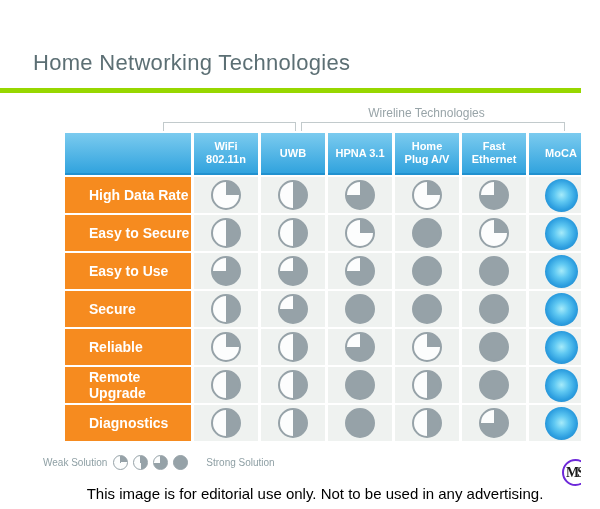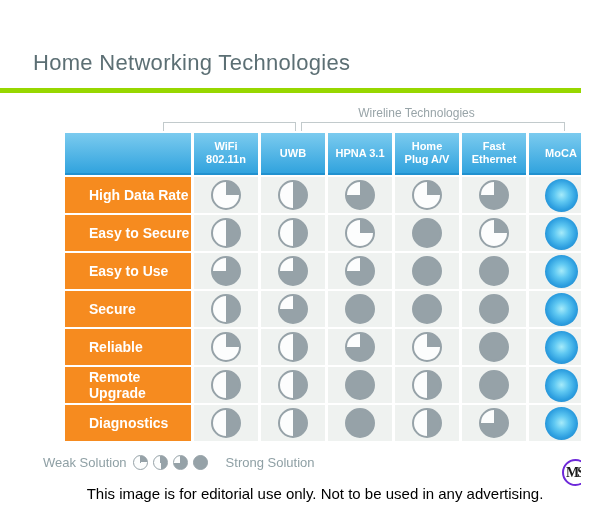--- a/index.html
+++ b/index.html
@@ -5,21 +5,21 @@
   html,body{margin:0;padding:0;background:#fff;}
   .canvas{position:relative;width:581px;height:509px;background:#ffffff;overflow:hidden;
           font-family:"Liberation Sans",sans-serif;}
   .title{position:absolute;left:33px;top:50px;font-size:22px;font-weight:400;
          color:#5C6F74;letter-spacing:0.3px;margin:0;}
   .green-rule{position:absolute;left:0;top:88px;width:600px;height:5px;background:#97D700;}
 
   
   .group-label{position:absolute;top:106px;font-size:12px;color:#98A4A8;text-align:center;}
   .gl-wireless{left:162px;width:135px;}
-  .gl-wireline{left:284px;width:265px;}
+  .gl-wireline{left:294px;width:265px;}
   .bracket{position:absolute;top:122px;height:9px;border:1px solid #C2CACC;border-bottom:none;
            box-sizing:border-box;}
   .br-wireless{left:163px;width:133px;}
   .br-wireline{left:301px;width:264px;}
 
   
   .grid{position:absolute;left:33px;top:133px;display:grid;
         grid-template-columns:126px repeat(6,64px);
         grid-template-rows:42px repeat(7,36px);
         column-gap:3px;row-gap:2px;margin-left:32px;}
@@ -36,21 +36,21 @@
        background:#FCFDFD;}
   .pie.q1{background:conic-gradient(#96A2A8 0 90deg,#FCFDFD 90deg 360deg);}
   .pie.q2{background:conic-gradient(#96A2A8 0 180deg,#FCFDFD 180deg 360deg);}
   .pie.q3{background:conic-gradient(#96A2A8 0 270deg,#FCFDFD 270deg 360deg);}
   .pie.q4{background:#96A2A8;}
   .ball{width:33px;height:33px;border-radius:50%;
         background:radial-gradient(circle at 50% 48%,#A6EBFA 0%,#5FC8F2 30%,#2D9FE0 62%,#1C79BE 100%);}
 
   
   .legend{position:absolute;left:43px;top:453px;height:18px;display:flex;align-items:center;gap:4px;
-          font-size:13px;color:#8FA0A5;}
+          font-size:10px;color:#8FA0A5;}
   .legend .pie{width:15px;height:15px;border-width:1.5px;}
   .legend .lg-weak{margin-right:2px;}
   .legend .lg-strong{margin-left:14px;}
 
   
   .ms-logo{position:absolute;left:562px;top:459px;width:27px;height:27px;border:2px solid #6d28d9;
            border-radius:50%;box-sizing:border-box;display:flex;align-items:center;justify-content:center;
            font-family:"Liberation Serif",serif;font-size:14px;font-weight:700;color:#1a1a1a;
            letter-spacing:-2px;padding-right:2px;}
 

